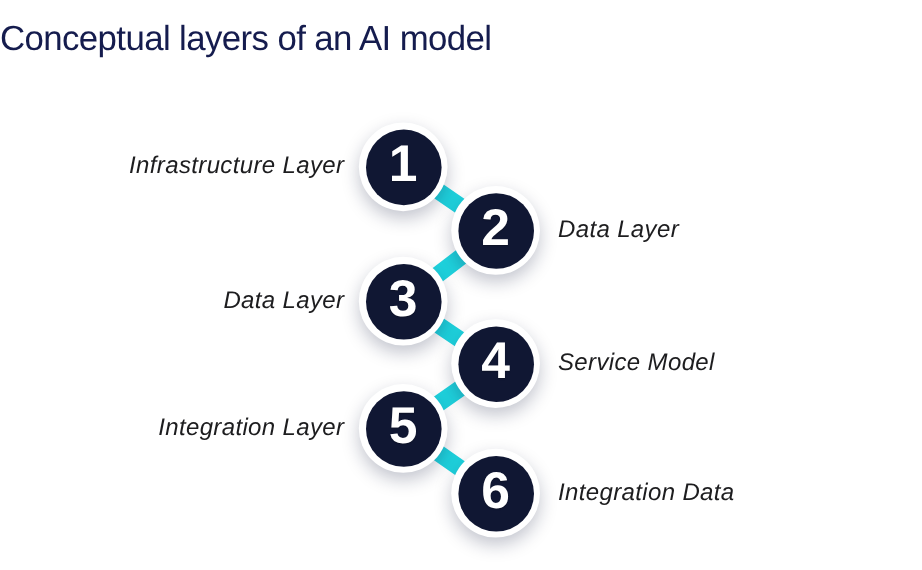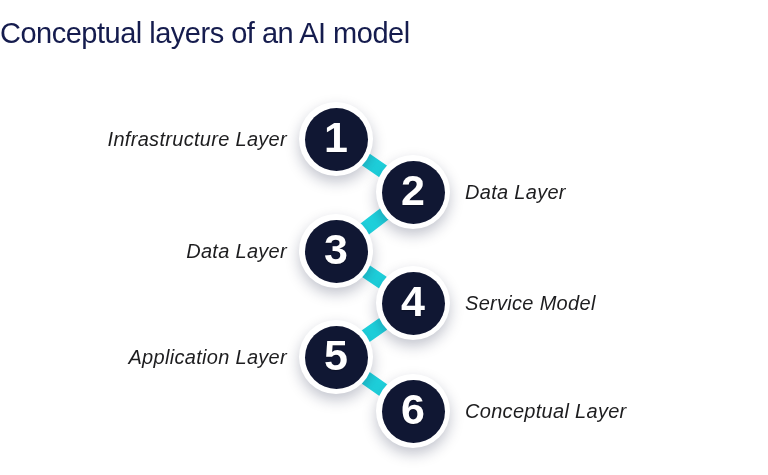--- a/index.html
+++ b/index.html
@@ -133,30 +133,30 @@
   <div class="node side-right" style="--cx:413px; --cy:303px">
     <div class="node-label">Service Model</div>
     <div class="node-circle">
       <div class="node-inner">
         <span class="node-number">4</span>
       </div>
     </div>
   </div>
 
   <div class="node side-left" style="--cx:336px; --cy:357px">
-    <div class="node-label">Application Layer</div>
+    <div class="node-label">Integration Layer</div>
     <div class="node-circle">
       <div class="node-inner">
         <span class="node-number">5</span>
       </div>
     </div>
   </div>
 
   <div class="node side-right" style="--cx:413px; --cy:411px">
-    <div class="node-label">Conceptual Layer</div>
+    <div class="node-label">Integration Data</div>
     <div class="node-circle">
       <div class="node-inner">
         <span class="node-number">6</span>
       </div>
     </div>
   </div>
 
 </div>
 
 </body></html>

